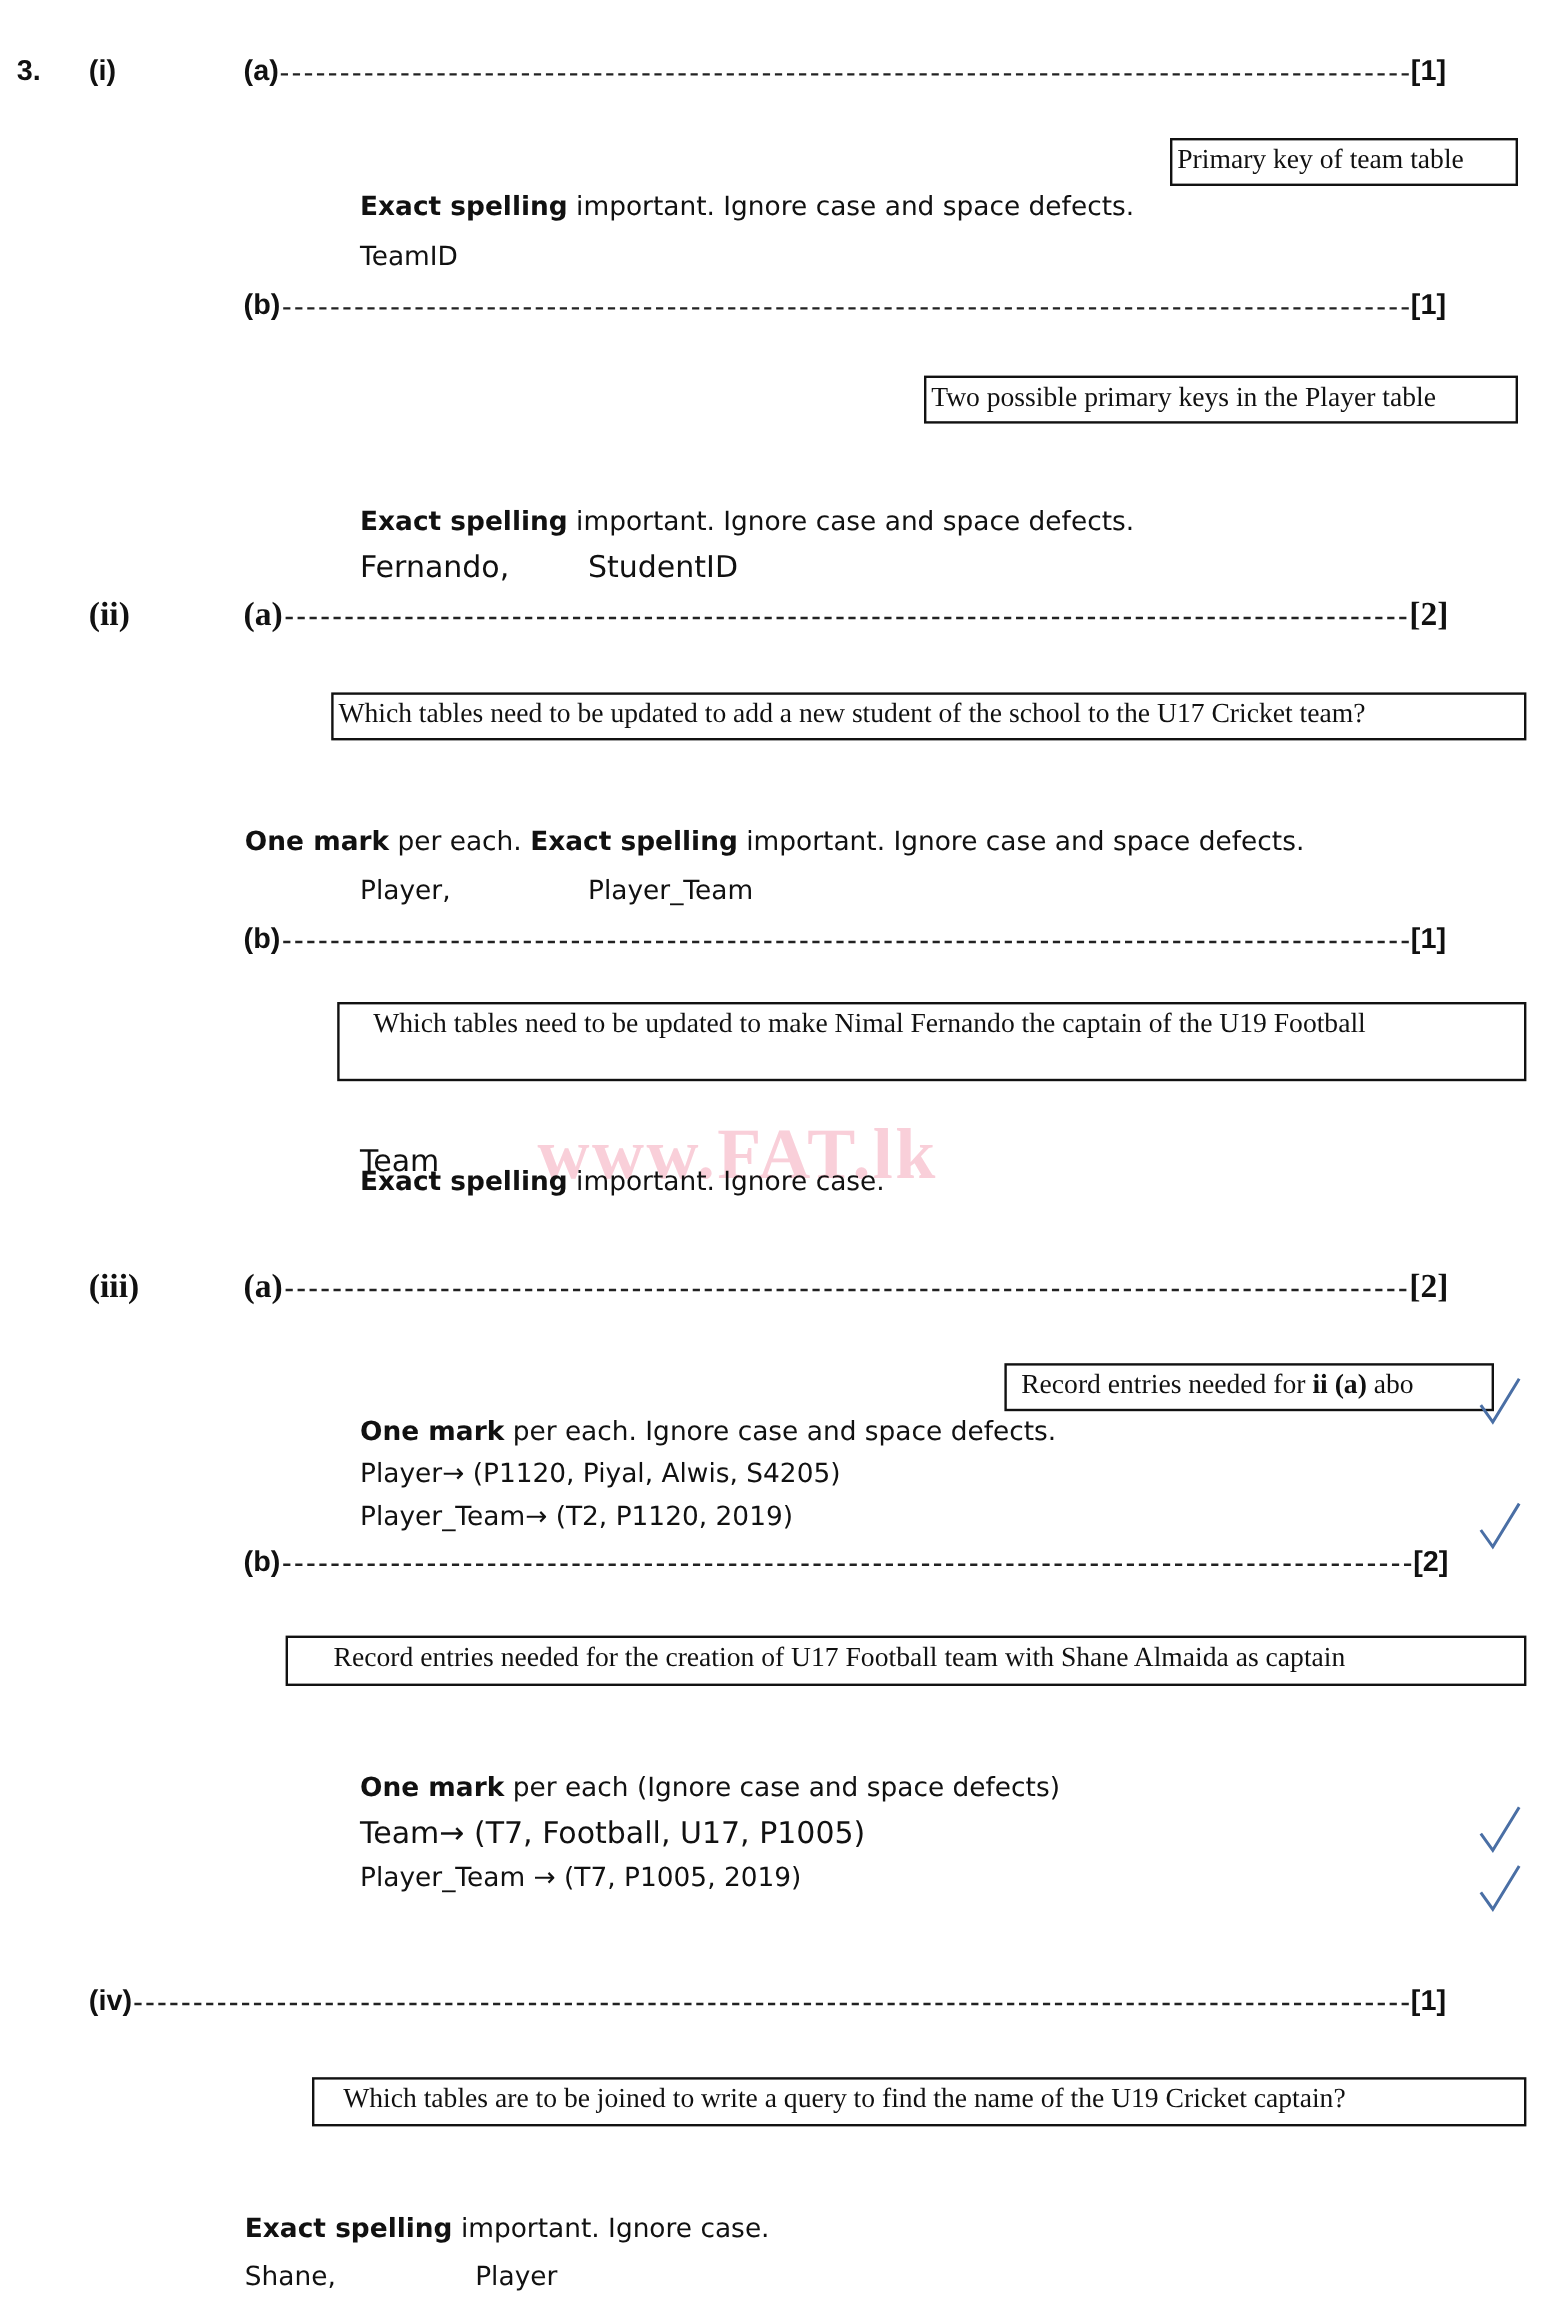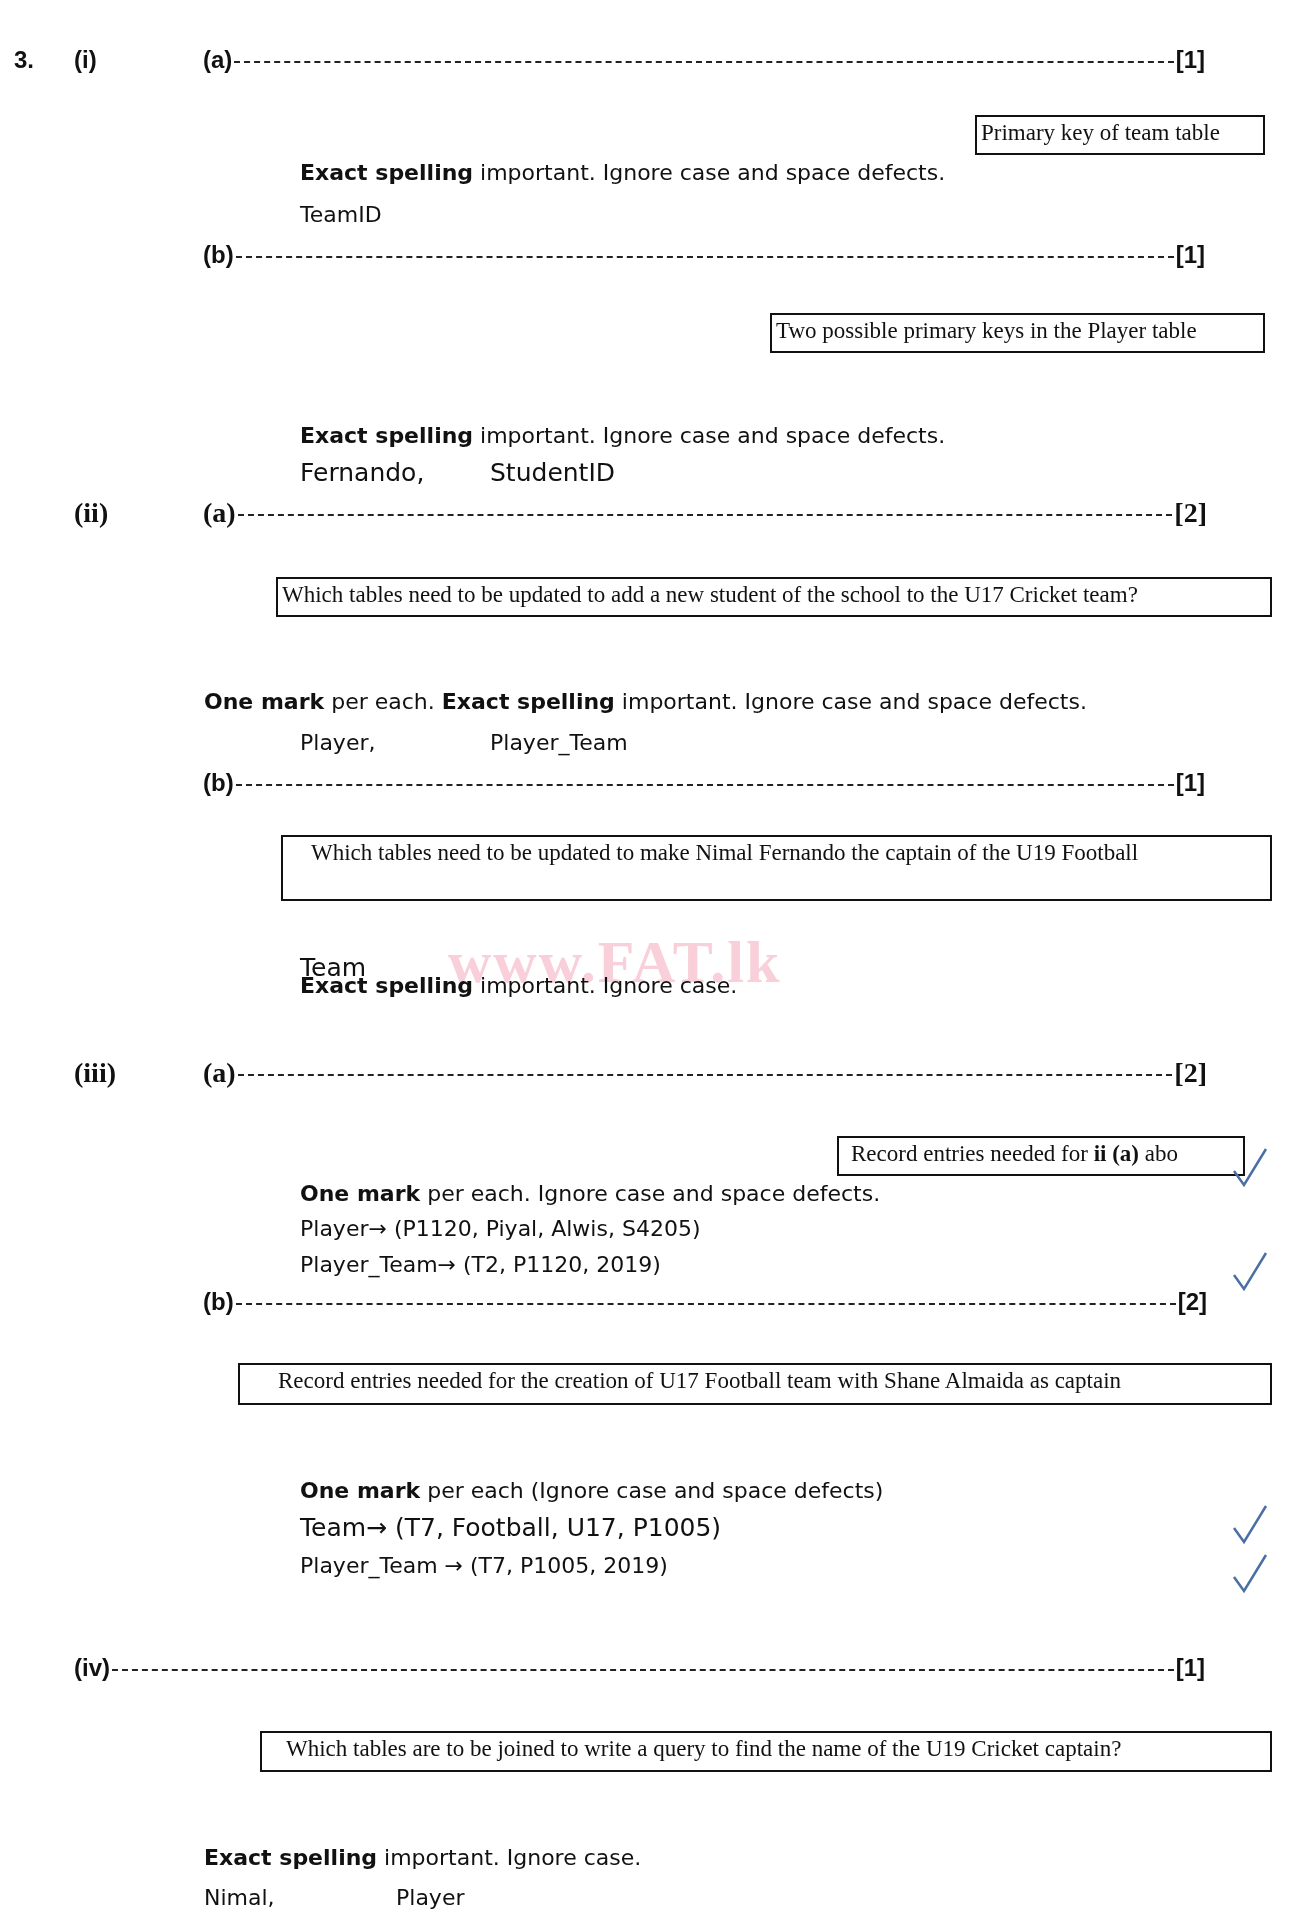--- a/index.html
+++ b/index.html
@@ -116,14 +116,14 @@
 
 <div class="dashline lbl" style="left:74px; top:1653px; width:1131px;">
   <span>(iv)</span>
   <span class="fill"></span>
   <span>[1]</span>
 </div>
 <div class="box" style="left:260px; top:1731px; width:1012px; height:41px; padding-left:24px;">Which tables are to be joined to write a query to find the name of the U19 Cricket captain?</div>
 <div class="abs txt" style="left:204px; top:1844px;">
   <b>Exact spelling</b><span> important. Ignore case.</span>
 </div>
-<div class="abs ans" style="left:204px; top:1884px;">Nimal,</div>
+<div class="abs ans" style="left:204px; top:1884px;">Shane,</div>
 <div class="abs ans" style="left:396px; top:1884px;">Player</div>
 
 </body></html>

